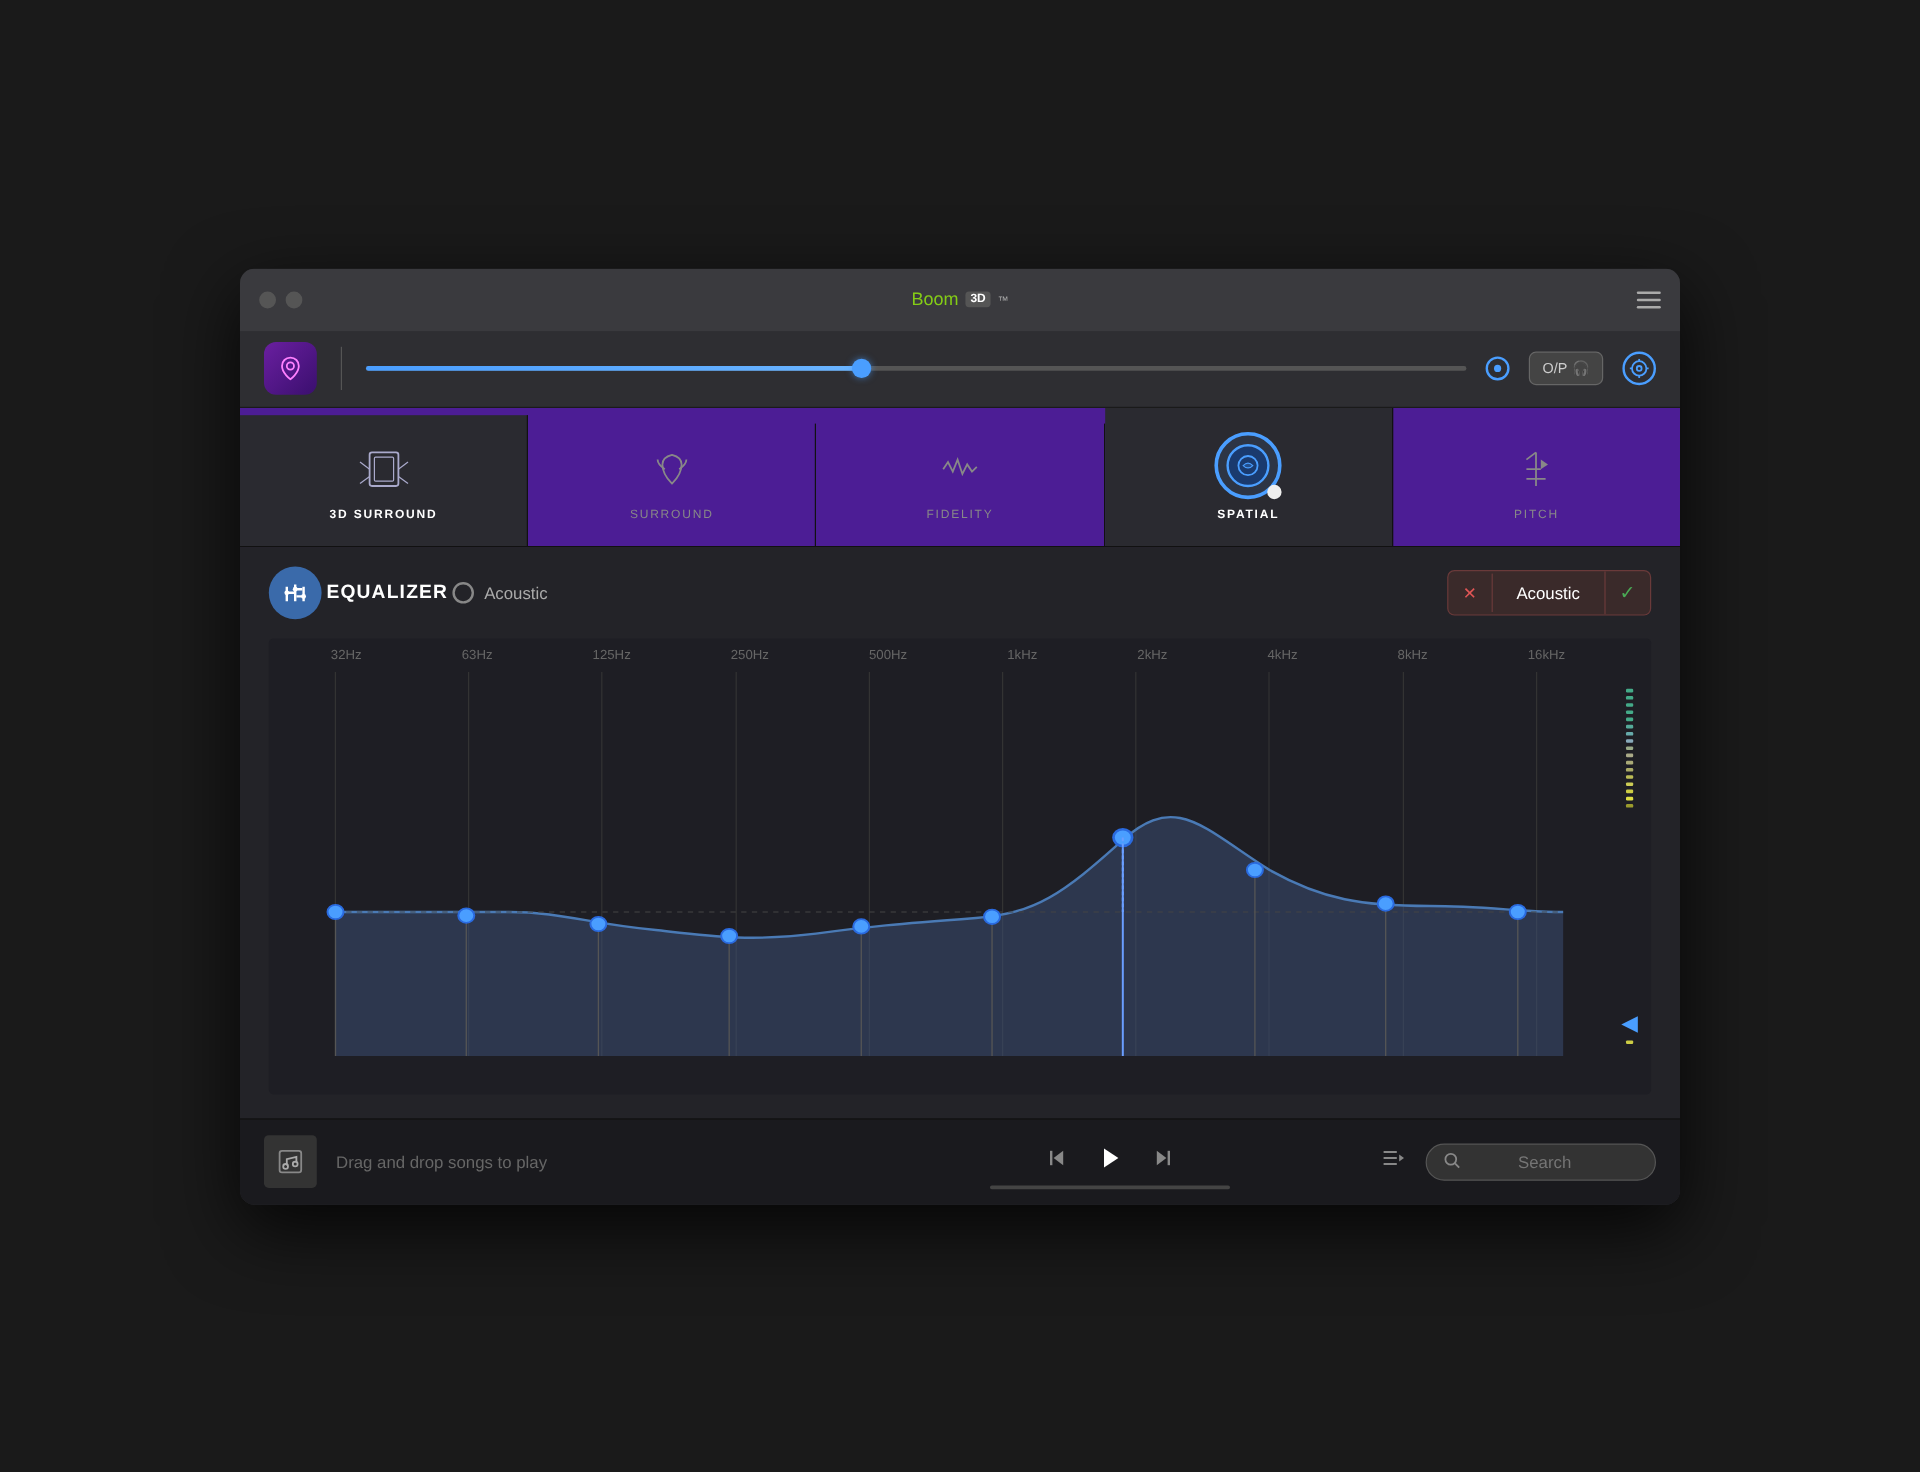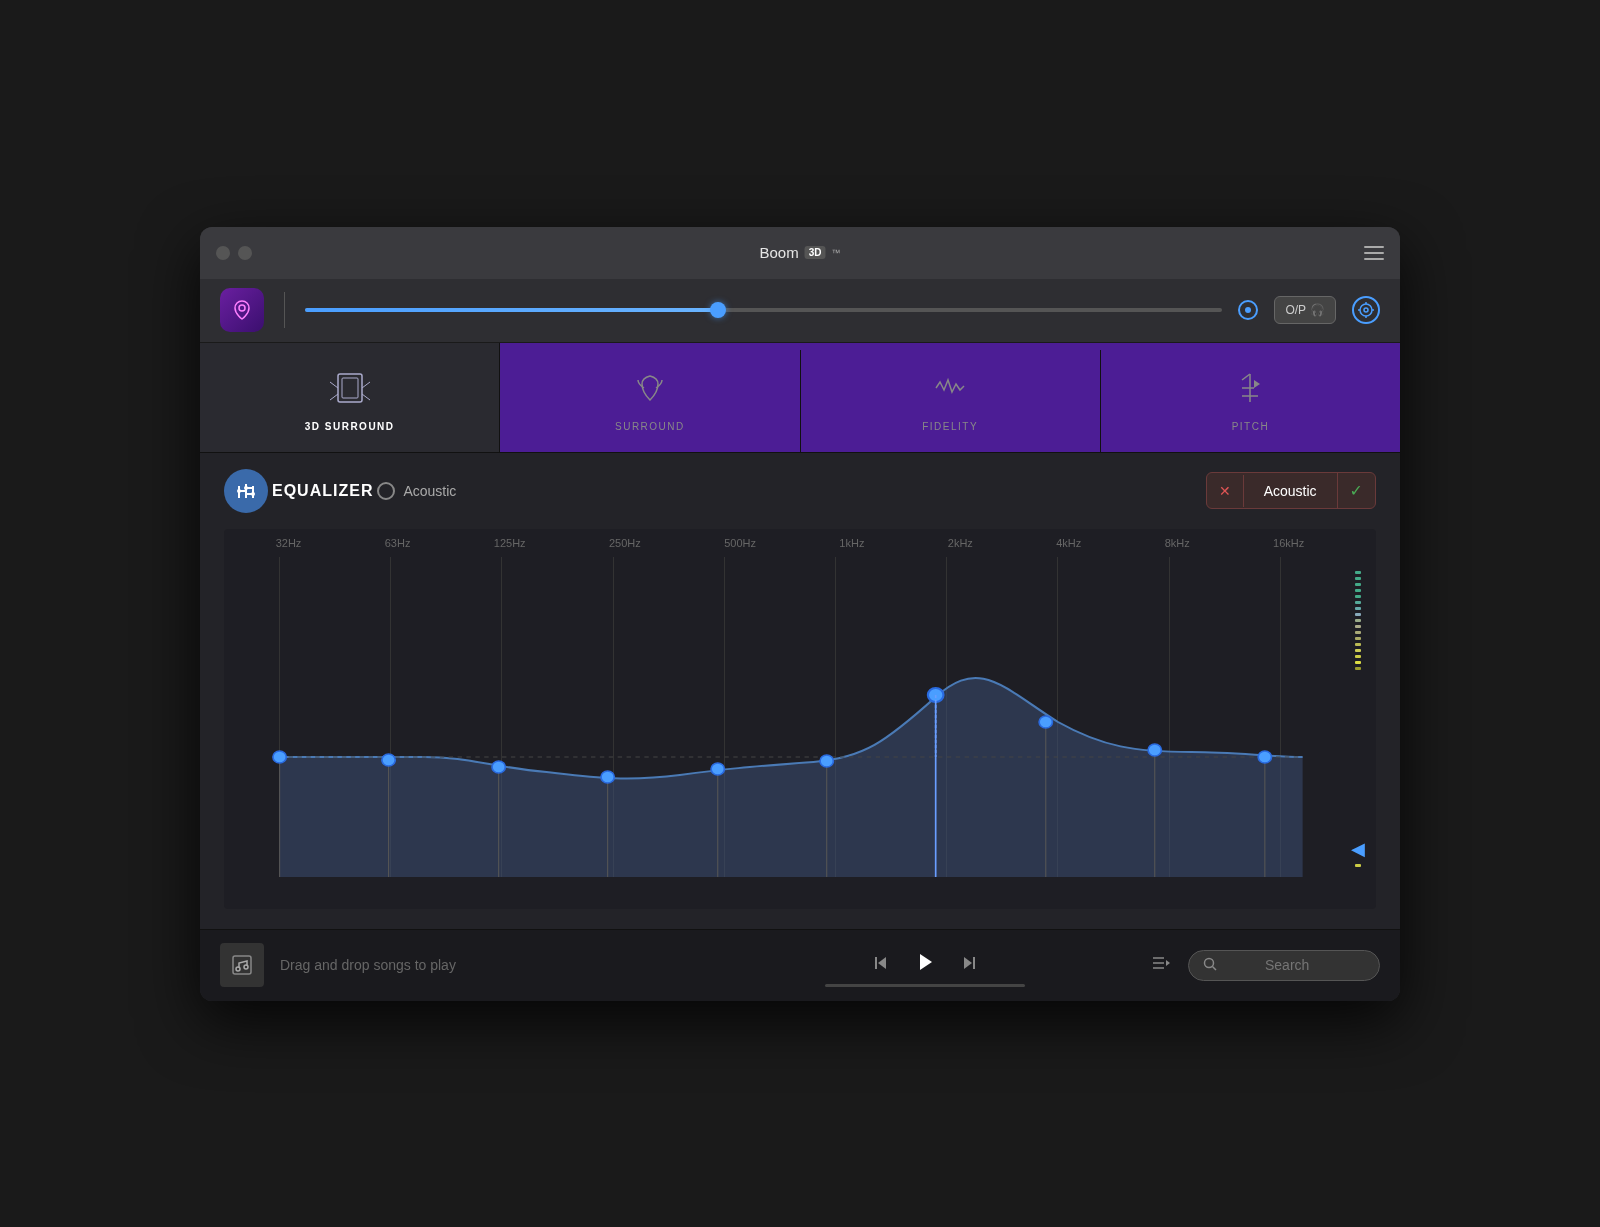--- a/index.html
+++ b/index.html
@@ -41,21 +41,21 @@
       position: absolute;
       left: 50%;
       transform: translateX(-50%);
       display: flex;
       align-items: center;
       gap: 6px;
       color: #ccc;
       font-size: 15px;
       font-weight: 500;
     }
-    .boom-logo-text { color: #e5e5e5; font-size: 15px; }
+    .boom-logo-text { color: #84cc16; font-size: 15px; }
     .boom-3d-badge {
       background: #555;
       border-radius: 3px;
       padding: 1px 4px;
       font-size: 10px;
       color: #fff;
       font-weight: bold;
     }
     .tm-text { font-size: 9px; vertical-align: super; color: #aaa; }
     .menu-icon {
@@ -542,20 +542,32 @@
     <div class="nav-tab">
       <div class="nav-tab-icon">
         <svg width="36" height="36" viewBox="0 0 36 36" fill="none">
           <polyline points="4,18 8,12 12,20 16,10 20,22 24,14 28,20 32,16" stroke="#888" stroke-width="1.5" fill="none"></polyline>
         </svg>
       </div>
       <span class="nav-tab-label">FIDELITY</span>
     </div>
 
 
+    <div class="nav-tab" style="background:#2a2a30;">
+      <div class="spatial-circle">
+        <div class="spatial-inner">
+          <svg width="20" height="20" viewBox="0 0 20 20" fill="none">
+            <circle cx="10" cy="10" r="8" stroke="#4a9eff" stroke-width="1.5"></circle>
+            <path d="M6 10 Q10 6 14 10 Q10 14 6 10Z" stroke="#4a9eff" stroke-width="1" fill="rgba(74,158,255,0.2)"></path>
+          </svg>
+        </div>
+        <div class="spatial-dot"></div>
+      </div>
+      <span class="nav-tab-label" style="color:#fff;font-weight:700;">SPATIAL</span>
+    </div>
 
     <div class="nav-tab">
       <div class="nav-tab-icon">
         <svg width="36" height="36" viewBox="0 0 36 36" fill="none">
           <line x1="18" y1="4" x2="18" y2="32" stroke="#888" stroke-width="1.5"></line>
           <line x1="10" y1="10" x2="18" y2="4" stroke="#888" stroke-width="1.5"></line>
           <line x1="10" y1="18" x2="22" y2="18" stroke="#888" stroke-width="1.5"></line>
           <line x1="10" y1="26" x2="26" y2="26" stroke="#888" stroke-width="1.5"></line>
           <polygon points="22,10 28,14 22,18" fill="#888"></polygon>
         </svg>

